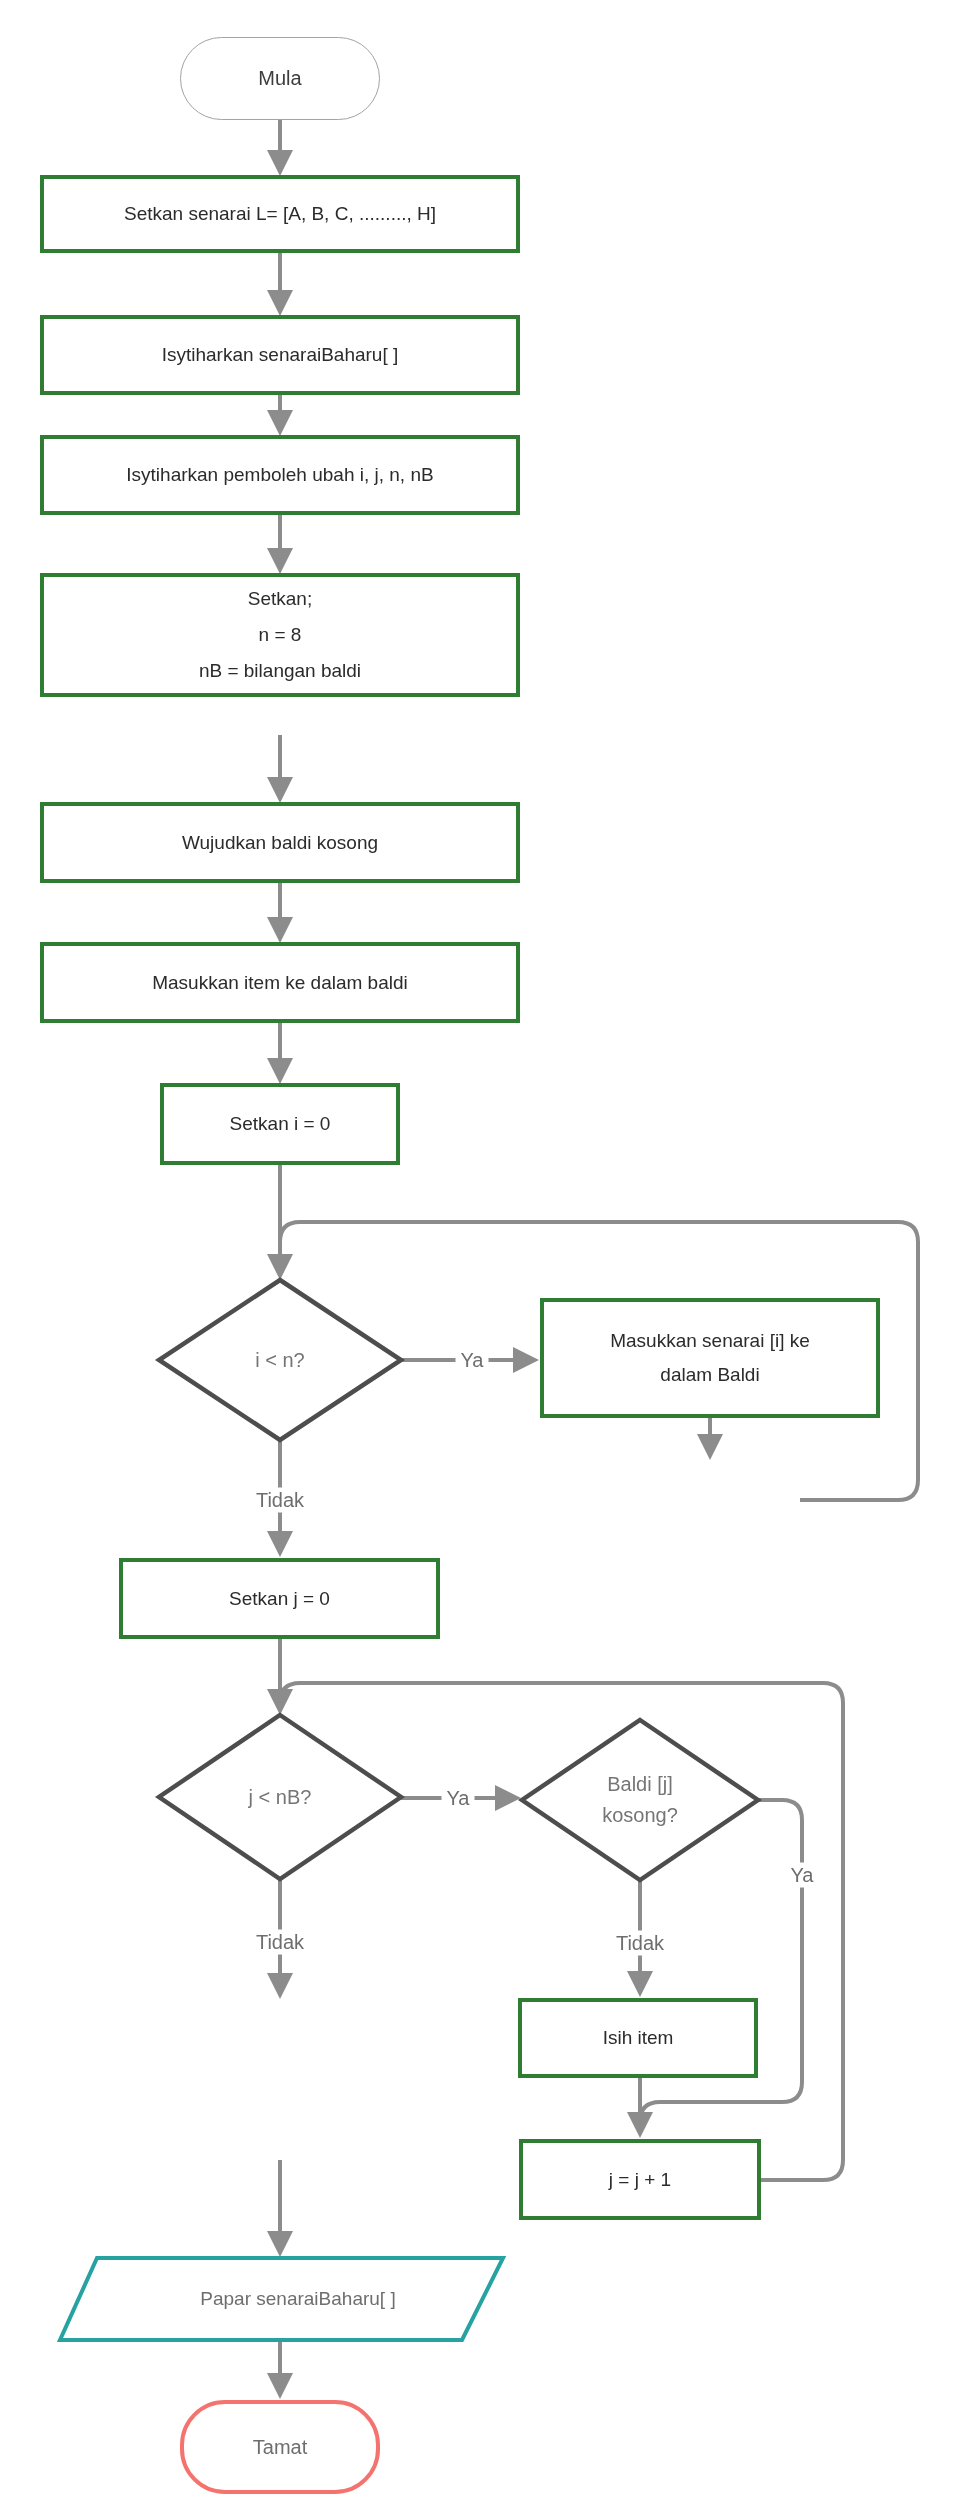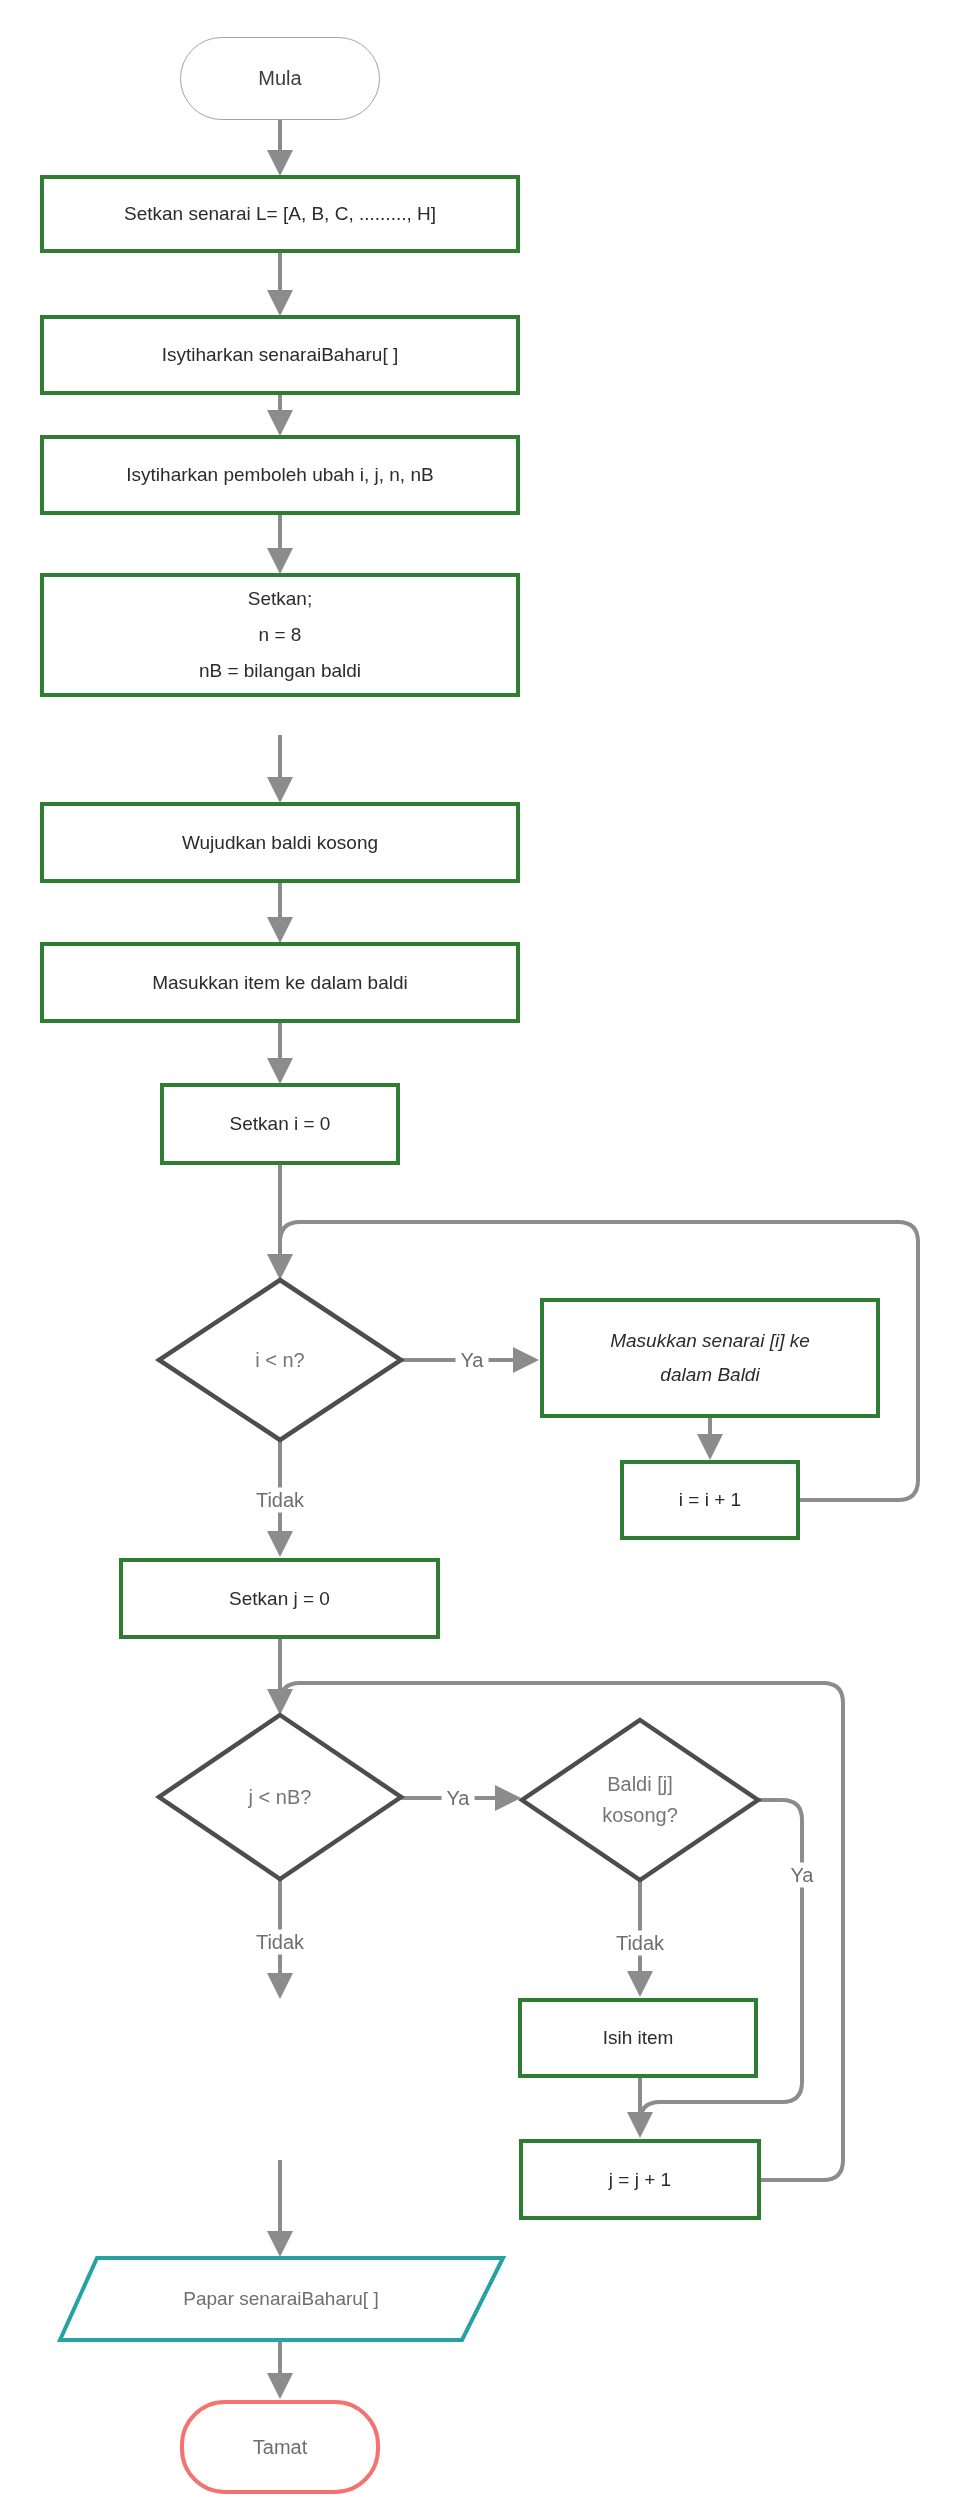--- a/index.html
+++ b/index.html
@@ -14,36 +14,36 @@
 
   .node {
     position:absolute; box-sizing:border-box; background:#ffffff;
     display:flex; flex-direction:column; align-items:center; justify-content:center;
     text-align:center; font-size:19px; color:#2b2b2b; line-height:1.35;
   }
   .process  { border:4px solid #2e7d32; }
   .terminal { border-radius:45px; font-size:20px; }
   .terminal.start { border:1px solid #a3a3a3; color:#3d3d3d; }
   .terminal.end   { border:4px solid #f4736e; color:#6e6e6e; }
-  .ml { line-height:34px;font-style:italic; }
+  .ml { line-height:34px; }
   .ml4 { line-height:36px; }
 
   .dlabel {
     position:absolute; transform:translate(-50%,-50%);
     color:#757575; font-size:20px; text-align:center; line-height:31px;
     font-family:"Liberation Sans", sans-serif;
   }
   .elabel {
     position:absolute; transform:translate(-50%,-50%);
     background:#ffffff; color:#6e6e6e; font-size:20px; padding:1px 5px;
     font-family:"Liberation Sans", sans-serif;
   }
   .iolabel {
     position:absolute; transform:translate(-50%,-50%);
-    color:#6e6e6e; font-size:19px;
+    color:#6e6e6e; font-size:19px;margin-left:17px;
   }
 </style>
 </head>
 <body>
 
 <div class="canvas">
 
   <svg class="wires" width="962" height="2520" viewBox="0 0 962 2520">
     <defs>
       <marker id="arrow" markerUnits="userSpaceOnUse" markerWidth="34" markerHeight="30" refX="22" refY="13" orient="auto">
@@ -116,23 +116,20 @@
 
   <div class="node process" style="left:160px;top:1083px;width:240px;height:82px">
     <span>Setkan i = 0</span>
   </div>
 
   <div class="node process ml" style="left:540px;top:1298px;width:340px;height:120px">
     <span>Masukkan senarai [i] ke</span>
     <span>dalam Baldi</span>
   </div>
 
-  <div class="node process" style="left:620px;top:1460px;width:180px;height:80px">
-    <span>i = i + 1</span>
-  </div>
 
   <div class="node process" style="left:119px;top:1558px;width:321px;height:81px">
     <span>Setkan j = 0</span>
   </div>
 
   <div class="node process" style="left:518px;top:1998px;width:240px;height:80px">
     <span>Isih item</span>
   </div>
 
   <div class="node process" style="left:519px;top:2139px;width:242px;height:81px">

